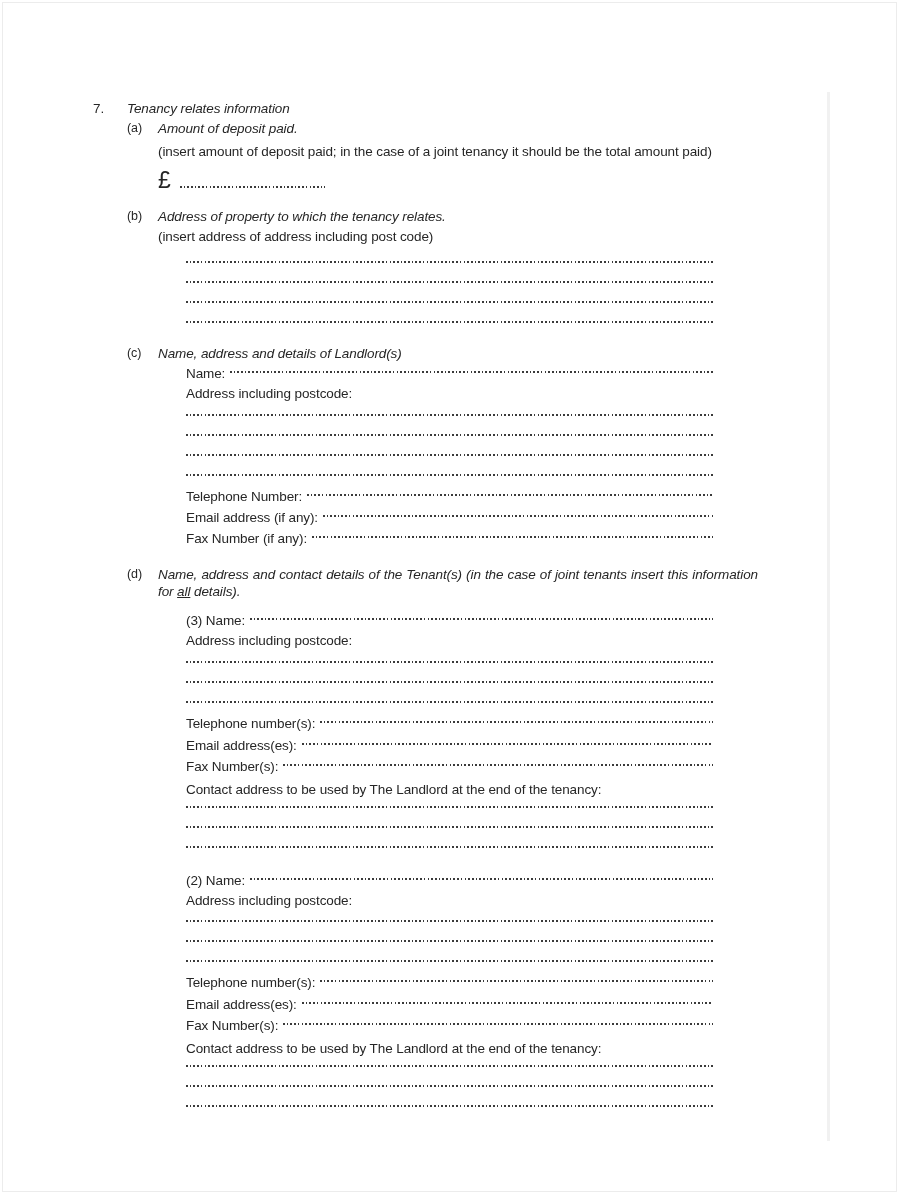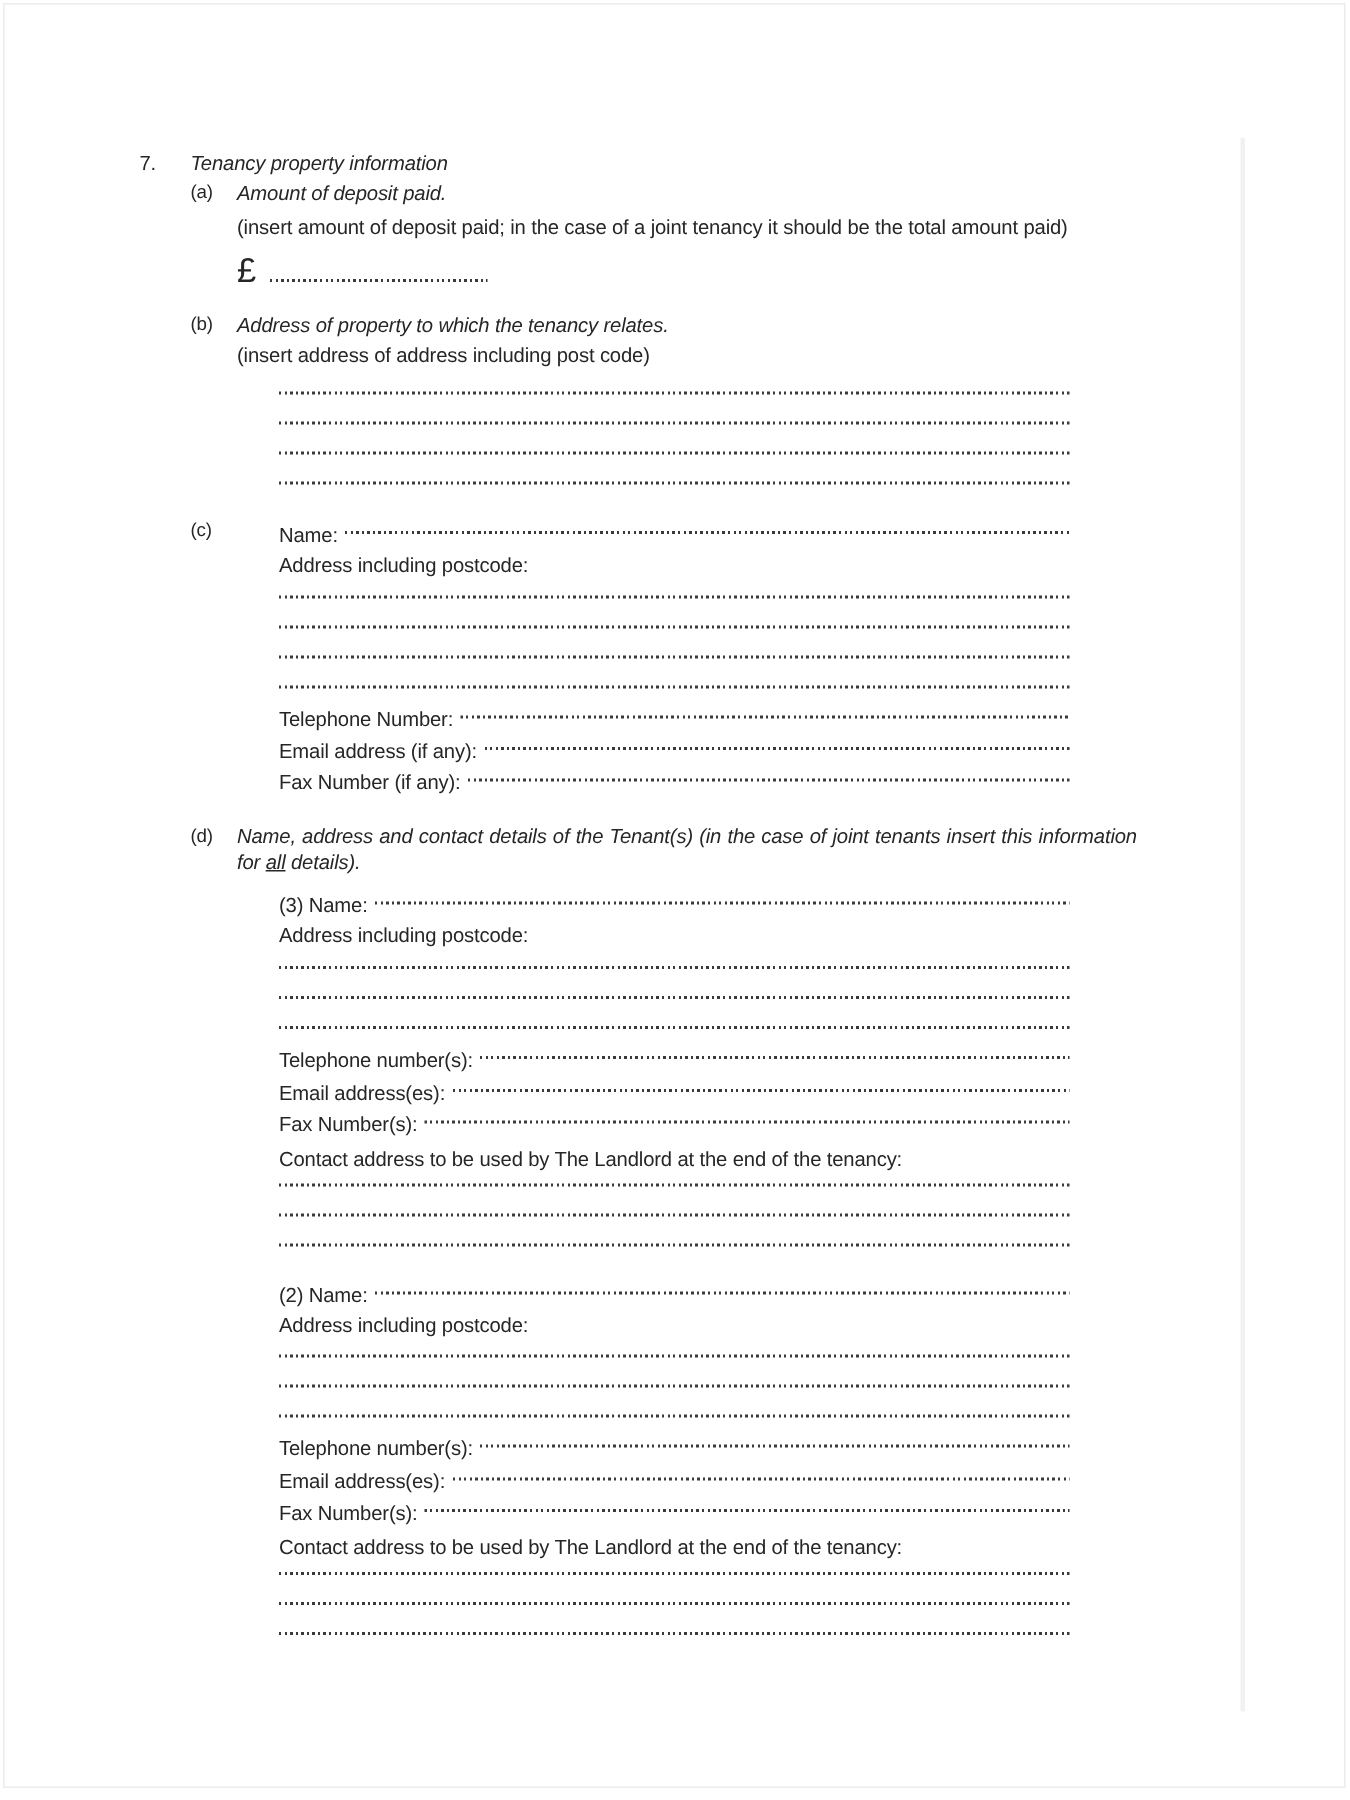--- a/index.html
+++ b/index.html
@@ -53,21 +53,21 @@
 <body>
 
 <div class="page">
   <div class="page-frame"></div>
   <div class="scan-edge"></div>
 
   <div class="content">
 
     <div class="sec-head">
       <span class="sec-num">7.</span>
-      <span class="italic">Tenancy property information</span>
+      <span class="italic">Tenancy relates information</span>
     </div>
 
     <div class="item mt3">
       <span class="item-letter">(a)</span>
       <div class="item-body">
         <div class="italic">Amount of deposit paid.</div>
         <div class="mt2">(insert amount of deposit paid; in the case of a joint tenancy it should be the total amount paid)</div>
         <div class="pound-row">
           <span class="pound">£</span>
           <span class="dots pound-line"></span>
@@ -85,20 +85,21 @@
           <div class="dots fill-line"></div>
           <div class="dots fill-line"></div>
           <div class="dots fill-line"></div>
         </div>
       </div>
     </div>
 
     <div class="item mt22">
       <span class="item-letter">(c)</span>
       <div class="item-body">
+        <div class="italic">Name, address and details of Landlord(s)</div>
         <div class="form-block">
           <div class="label-row mt3">
             <span class="lbl">Name:</span>
             <span class="dots"></span>
           </div>
           <div class="mt3">Address including postcode:</div>
           <div class="dots fill-line mt12"></div>
           <div class="dots fill-line"></div>
           <div class="dots fill-line"></div>
           <div class="dots fill-line"></div>

